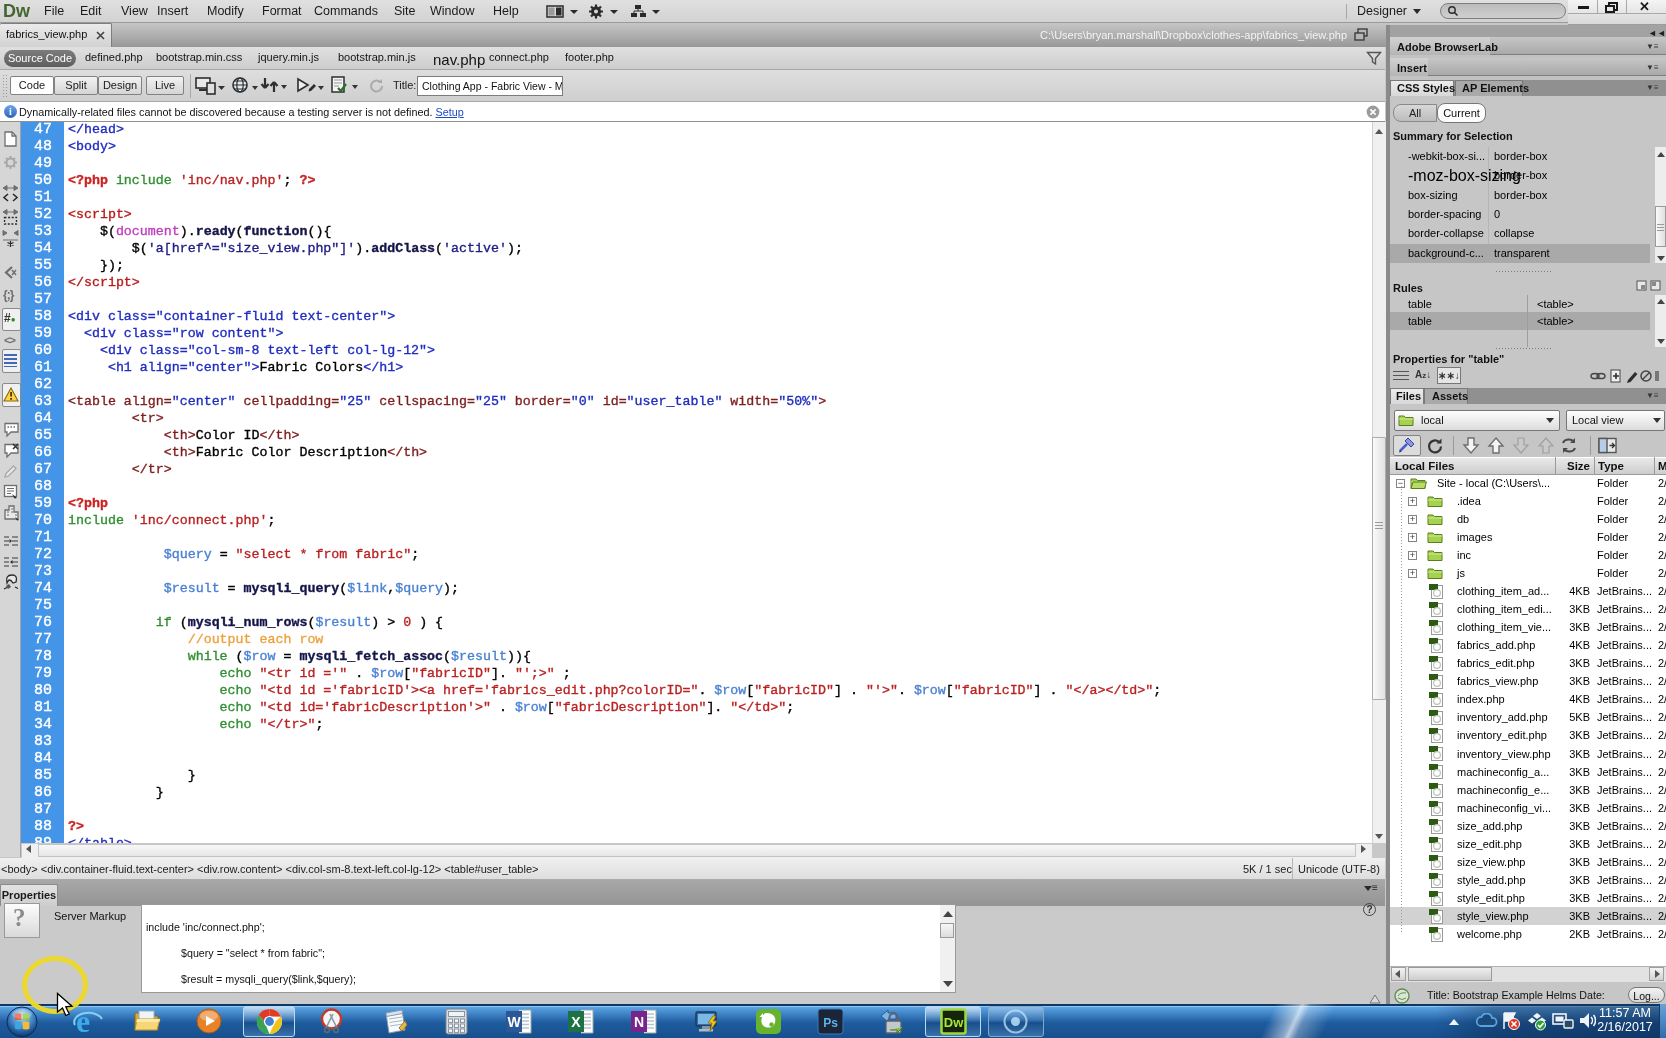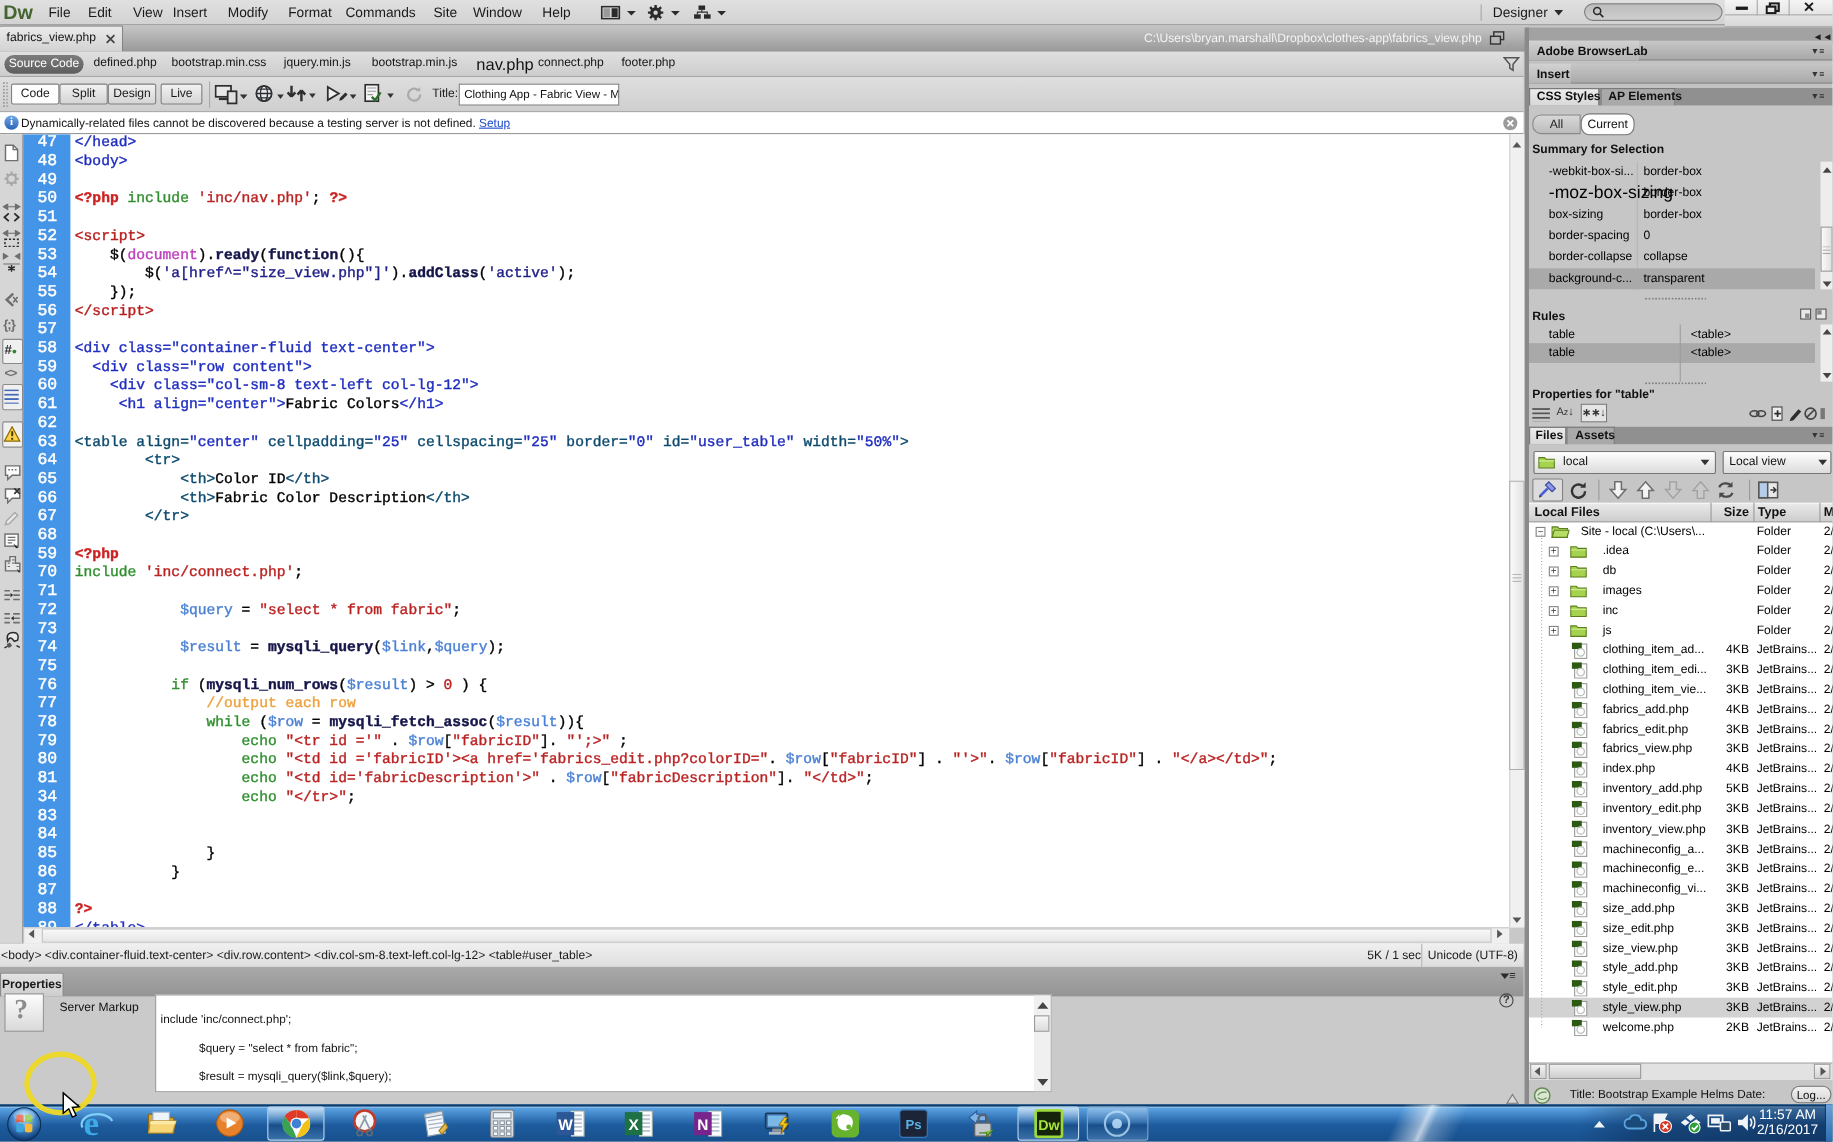--- a/index.html
+++ b/index.html
@@ -1,19 +1,19 @@
 <!DOCTYPE html>
 <html><head><meta charset="utf-8"><style>
 *{margin:0;padding:0;box-sizing:border-box}
 html,body{width:1666px;height:1038px;overflow:hidden}
 body{position:relative;font-family:"Liberation Sans",sans-serif;background:#c8c8c8}
 .ab{position:absolute}
 .cl{position:absolute;left:68px;white-space:pre;font-family:"Liberation Mono",monospace;font-size:13.3px;line-height:17px;color:#000;-webkit-text-stroke:0.35px}
 .ln{position:absolute;left:21px;width:31px;text-align:right;font-family:"Liberation Mono",monospace;font-size:15px;line-height:17px;color:#fff;-webkit-text-stroke:0.4px}
-.cl .t{color:#1f2dc0}.cl .tb{color:#0c4a6e}.cl .k{color:#2f8f2f}.cl .s{color:#bb2222}
+.cl .t{color:#1f2dc0}.cl .tb{color:#7f1d1d}.cl .k{color:#2f8f2f}.cl .s{color:#bb2222}
 .cl .d{color:#cc2222;font-weight:bold}.cl .v{color:#4a80d4}.cl .f{color:#15154a;font-weight:bold}
 .cl .c{color:#eda23f}.cl .n{color:#bb2222}.cl .m{color:#be3fbe}.cl .j{color:#202088}.cl .sc{color:#b91c1c}
 .mi{position:absolute;top:0;height:23px;line-height:23px;color:#1a1a1a;font-size:12.5px}
 .frow{position:absolute;left:1390px;width:276px}
 .fname{position:absolute;font-size:11px;line-height:18px;color:#000;white-space:nowrap}
 .fsize{position:absolute;left:1540px;width:50px;text-align:right;font-size:11px;line-height:18px;color:#000}
 .ftype{position:absolute;left:1597px;font-size:11px;line-height:18px;color:#000}
 .fmod{position:absolute;left:1658px;font-size:11px;line-height:18px;color:#000}
 .pmbox{position:absolute;width:9px;height:9px;border:1px solid #848484;background:#fff;font-size:9px;line-height:7px;text-align:center;color:#333}
 .tdot{position:absolute;width:1px;background-image:linear-gradient(#999 1px,transparent 1px);background-size:1px 3px}
@@ -401,21 +401,21 @@
 <div class="ab" style="left:1390px;top:312px;width:260px;height:18px;background:#a9a9a9;"></div>
 <div class="ab" style="left:1408px;top:312px;font-size:11px;line-height:18px;color:#000">table</div>
 <div class="ab" style="left:1537px;top:312px;font-size:11px;line-height:18px;color:#000">&lt;table&gt;</div>
 <div class="ab" style="left:1527px;top:295px;width:1px;height:52px;background:#9d9d9d"></div>
 <div class="ab" style="left:1655px;top:295px;width:11px;height:52px;background:#ededed"></div>
 <div class="ab" style="left:1657px;top:299px;width:0;height:0;border-left:4px solid transparent;border-right:4px solid transparent;border-bottom:5px solid #444"></div>
 <div class="ab" style="left:1657px;top:339px;width:0;height:0;border-left:4px solid transparent;border-right:4px solid transparent;border-top:5px solid #444"></div>
 <div class="ab" style="left:1495px;top:347px;width:56px;height:3px;background-image:radial-gradient(circle,#7d7d7d 1px,transparent 1px);background-size:3px 3px"></div>
 <div class="hdrtxt" style="left:1393px;top:353px">Properties for "table"</div>
 <div class="ab" style="left:1393px;top:371px;width:16px;height:12px;background-image:linear-gradient(#555 1.5px,transparent 1.5px);background-size:16px 4px"></div>
-<div class="ab" style="left:1415px;top:369px;font-size:10px;font-weight:normal;color:#333">A<span style="font-size:8px">z</span>↓</div>
+<div class="ab" style="left:1415px;top:369px;font-size:10px;font-weight:bold;color:#333">A<span style="font-size:8px">z</span>↓</div>
 <div class="ab" style="left:1437px;top:367px;width:24px;height:17px;border:1px solid #777;background:#e5e5e5;font-size:10px;font-weight:bold;color:#333;text-align:center;line-height:16px">∗∗↓</div>
 <svg class="ab" style="left:1582px;top:368px" width="84" height="16" viewBox="0 0 70 16">
 <ellipse cx="6" cy="8" rx="4" ry="2.6" fill="none" stroke="#444" stroke-width="1.5"></ellipse>
     <ellipse cx="12" cy="8" rx="4" ry="2.6" fill="none" stroke="#444" stroke-width="1.5"></ellipse>
 <rect x="22" y="2" width="9" height="12" fill="#eee" stroke="#444"></rect>
     <path d="M27 5 v6 M24 8 h6" stroke="#2e2e2e" stroke-width="1.6"></path>
 <path d="M39 12 l7-8 2.5 2 -7 8 -3.5 1 z" fill="#2e2e2e"></path>
 <circle cx="57" cy="8" r="5" fill="none" stroke="#444" stroke-width="1.5"></circle>
     <line x1="53.5" y1="11.5" x2="60.5" y2="4.5" stroke="#444" stroke-width="1.5"></line>
 <rect x="66" y="3" width="4" height="10" fill="#777"></rect>

